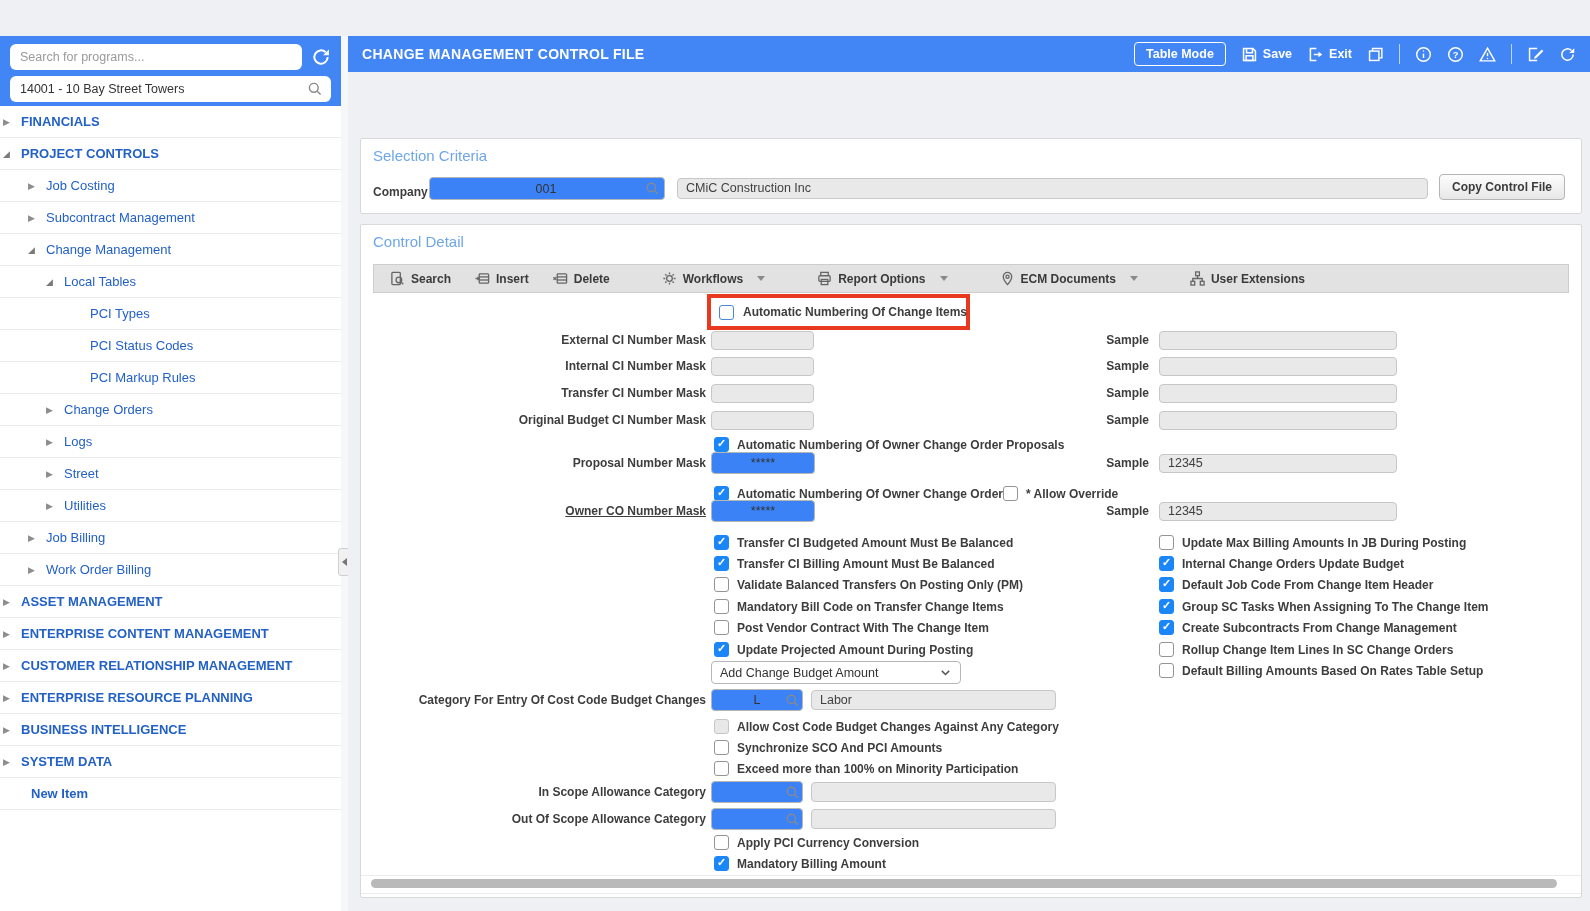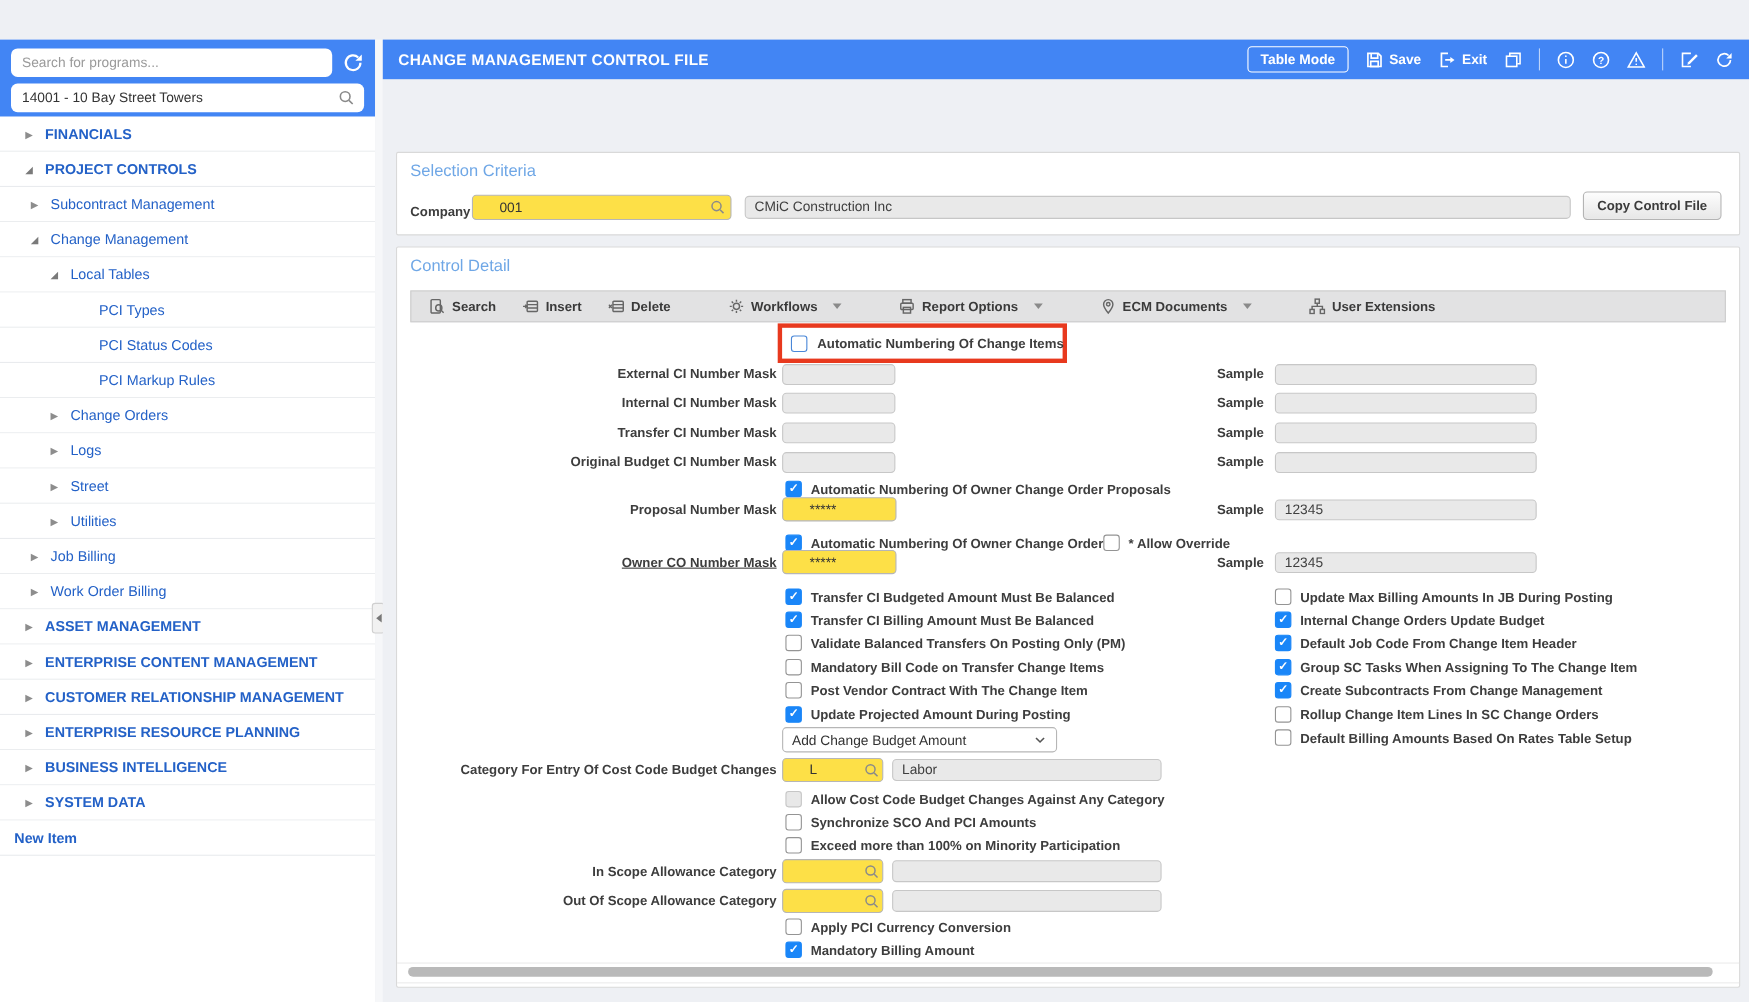--- a/index.html
+++ b/index.html
@@ -27,22 +27,22 @@
   .proj-mag { position:absolute; right:8px; top:5px; width:16px; height:16px; }
 
   .tree { position:absolute; top:70px; left:0; right:0; bottom:0; overflow:hidden; }
   .trow { height:32px; display:flex; align-items:center; border-bottom:1px solid #e9ebee;
           font-size:13px; color:#2361c7; background:#fff; }
   .trow.selected { background:#cbdff8; }
   .trow.boldrow .tlabel { font-weight:bold; }
   .arrow { width:18px; font-size:9px; color:#8d8d8d; text-align:left; }
   .collapsed .arrow::before { content:"\25B6"; }
   .expanded  .arrow::before { content:"\25E2"; color:#7a7a7a; }
-  .lvl0 { padding-left:23px; } .lvl1 { padding-left:28px; } .lvl2 { padding-left:46px; }
-  .lvl3 { padding-left:90px; } .lvl0leaf { padding-left:13px; }
+  .lvl0 { padding-left:3px; } .lvl1 { padding-left:28px; } .lvl2 { padding-left:46px; }
+  .lvl3 { padding-left:90px; } .lvl0leaf { padding-left:31px; }
 
   
   .gutter { position:absolute; left:341px; top:36px; width:7px; height:875px; background:#f6f7f9; }
   .handle { position:absolute; left:-3px; top:512px; width:12px; height:28px; background:#f1f1f1;
             border:1px solid #cfcfcf; border-radius:3px; display:flex; align-items:center; justify-content:center; }
   .handle::before { content:""; width:0; height:0; border-right:5px solid #777;
                     border-top:4px solid transparent; border-bottom:4px solid transparent; }
 
   
   .main { position:absolute; left:348px; top:36px; width:1242px; height:739px; background:#eef0f4; }
@@ -56,22 +56,22 @@
   .hicon svg, .refresh-side svg, .proj-mag svg { display:block; width:100%; height:100%; }
   .hdiv { width:1px; height:20px; background:rgba(255,255,255,.65); }
 
   
   .panel { position:absolute; background:#fff; border:1px solid #d9d9d9; border-radius:2px;margin-top:48px; }
   .panel-sel { left:12px; top:54px; width:1222px; height:76px; }
   .panel-ctl { left:12px; top:140px; width:1222px; height:674px; }
   .sec-title { position:absolute; left:12px; top:8px; font-size:15px; color:#6fa7e6; }
 
   .flabel { position:absolute; font-weight:bold; font-size:12px; color:#3d3d3d; }
-  .inp { background:#fde047; border:1px solid #b6b6b6; border-radius:4px; font-family:"Liberation Sans",sans-serif;
-         font-size:12.5px; color:#333; padding:0 24px; outline:none; }
+  .inp { background:#3b82f6; border:1px solid #b6b6b6; border-radius:4px; font-family:"Liberation Sans",sans-serif;
+         font-size:12.5px; color:#333; padding:0 24px; outline:none;text-align:center; }
   .dis { background:#e9e9e9; border:1px solid #c7c7c7; border-radius:4px; font-size:12.5px; color:#3f3f3f; }
   .mag { position:absolute; width:15px; height:15px; }
   .mag svg { display:block; width:100%; height:100%; }
 
   
   .company-label { left:12px; top:42px; width:52px; line-height:22px; }
   .company-input { position:absolute; left:68px; top:38px; width:236px; height:23px; padding-right:26px; }
   .company-mag { left:284px; top:42px; }
   .company-name { position:absolute; left:316px; top:39px; width:751px; height:21px; line-height:19px; padding-left:8px; }
   .copy-btn { position:absolute; left:1078px; top:35px; height:26px; padding:0 12px; font-weight:bold; font-size:12px;
@@ -145,20 +145,24 @@
       </div>
     </div>
     <div class="tree">
       <div class="trow lvl0 collapsed boldrow">
           <span class="arrow"></span>
           <span class="tlabel">FINANCIALS</span>
         </div>
       <div class="trow lvl0 expanded boldrow">
           <span class="arrow"></span>
           <span class="tlabel">PROJECT CONTROLS</span>
+        </div>
+      <div class="trow lvl1 collapsed">
+          <span class="arrow"></span>
+          <span class="tlabel">Job Costing</span>
         </div>
       <div class="trow lvl1 collapsed">
           <span class="arrow"></span>
           <span class="tlabel">Subcontract Management</span>
         </div>
       <div class="trow lvl1 expanded">
           <span class="arrow"></span>
           <span class="tlabel">Change Management</span>
         </div>
       <div class="trow lvl2 expanded">

